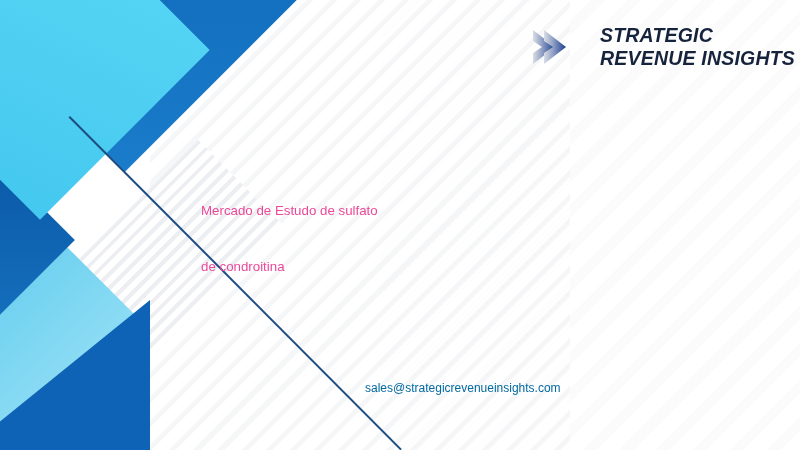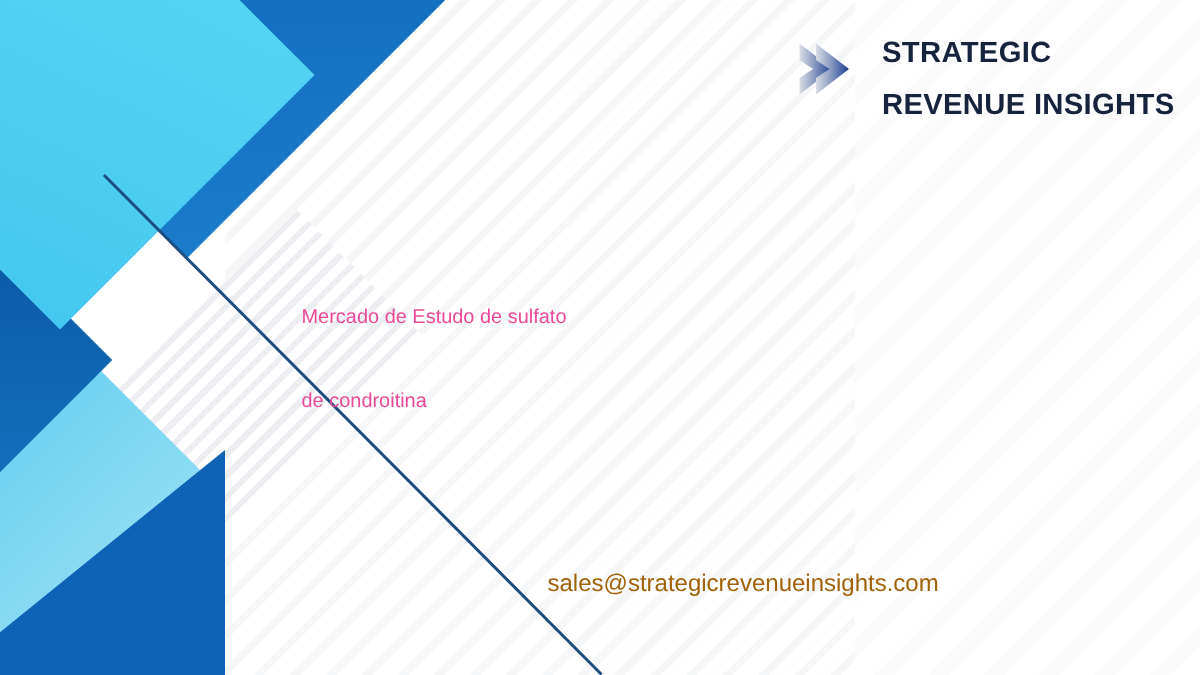--- a/index.html
+++ b/index.html
@@ -152,38 +152,39 @@
     transform-origin: 0 0;
     transform: rotate(45.1deg);
   }
 
   
   .logo {
     position: absolute;
     left: 531px;
     top: 26px;
     display: flex;
-    align-items: flex-start;
-    gap: 13px;
+    align-items: center;
+    gap: 25px;
+    font-style: italic;
   }
   .logo-mark {
     width: 44px;
     height: 40px;
     flex: 0 0 auto;
   }
   .logo-text { line-height: 1; }
   .logo-line {
     font-family: "Liberation Sans", sans-serif;
     font-weight: bold;
     font-size: 19.5px;
     letter-spacing: .2px;
     color: #16233c;
     white-space: nowrap;
   }
-  .logo-line + .logo-line { margin-top: 15px; }
+  .logo-line + .logo-line { margin-top: 3px; }
   .logo-tag {
     margin-top: 6px;
     font-family: "Liberation Sans", sans-serif;
     font-size: 8.2px;
     letter-spacing: 1.05px;
     color: #3f6189;
     white-space: nowrap;
   }
 
   
@@ -193,22 +194,22 @@
     color: #ec4899;
     white-space: nowrap;
   }
   #title-1 { left: 201px; top: 203px; }
   #title-2 { left: 201px; top: 259px; }
 
   .contact {
     position: absolute;
     left: 365px;
     top: 381px;
-    font-size: 16px;
-    color: #a16207;
+    font-size: 12px;
+    color: #0369a1;
     white-space: nowrap;
   }
 </style>
 </head>
 <body>
 
 <div id="slide">
 
   <div class="art">
 

